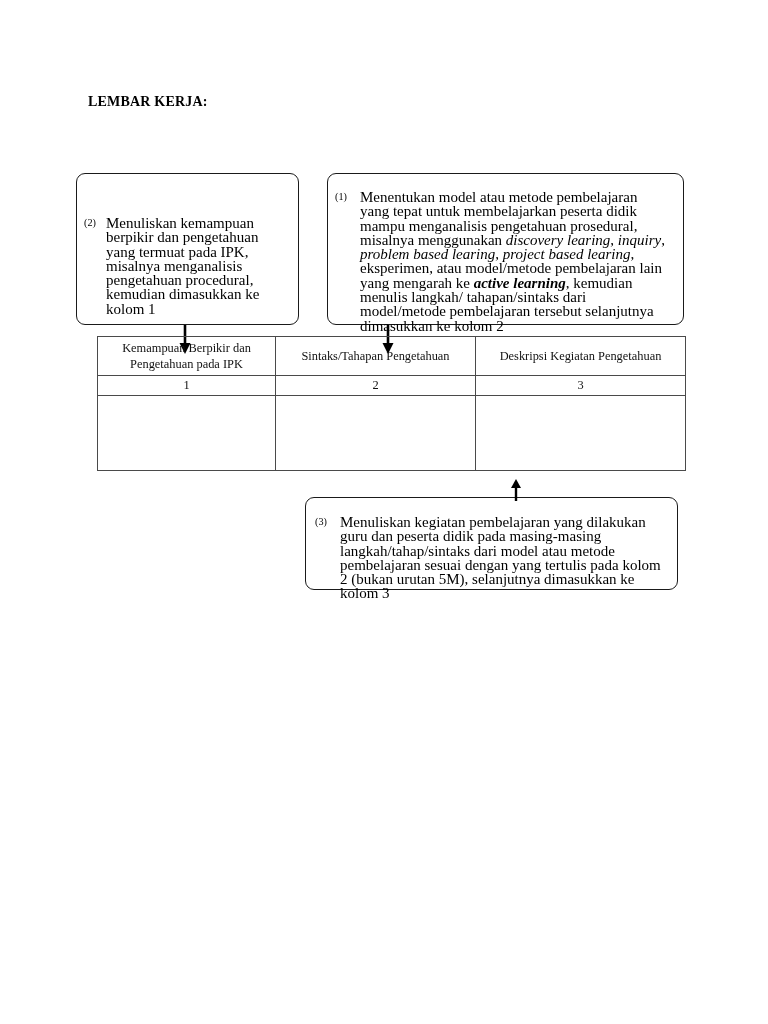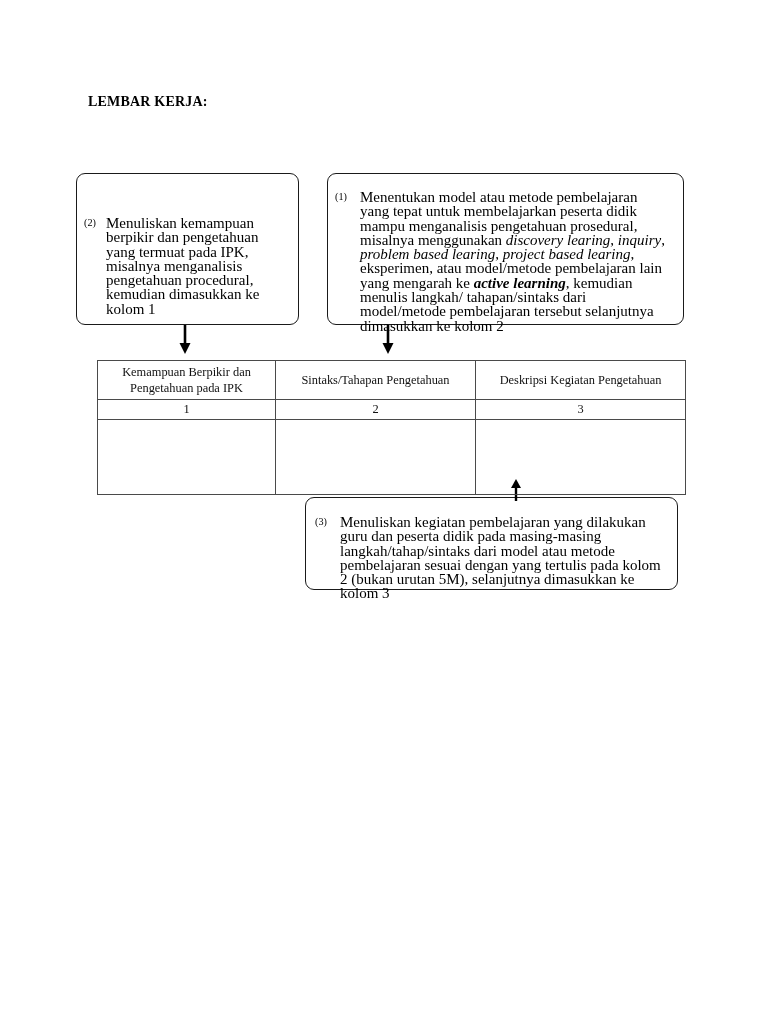--- a/index.html
+++ b/index.html
@@ -96,21 +96,21 @@
     position: absolute;
   }
   #arrow-box2-table { left: 177px; top: 325px; }
   #arrow-box1-table { left: 380px; top: 325px; }
   #arrow-box3-table { left: 508px; top: 479px; }
 
   
   #work-table {
     position: absolute;
     left: 97px;
-    top: 360px;
+    top: 336px;
     width: 588px;
     border-collapse: collapse;
     table-layout: fixed;
   }
   #work-table td, #work-table th {
     border: 1.3px solid #4a4a4a;
     padding: 0;
     vertical-align: middle;
     font-weight: normal;
   }

